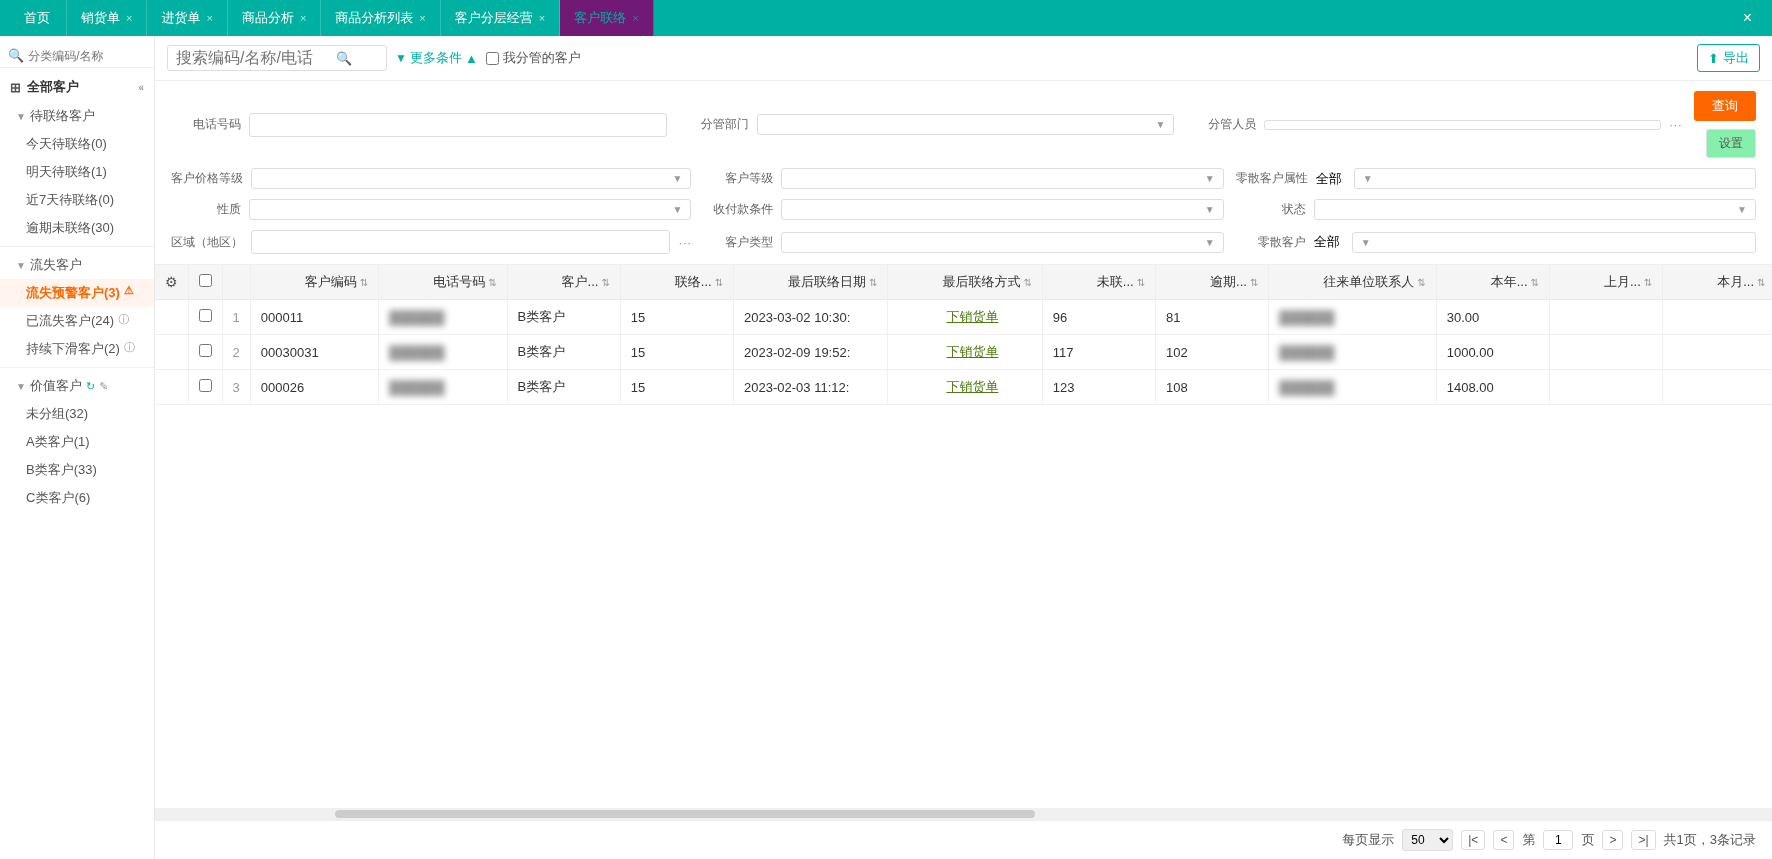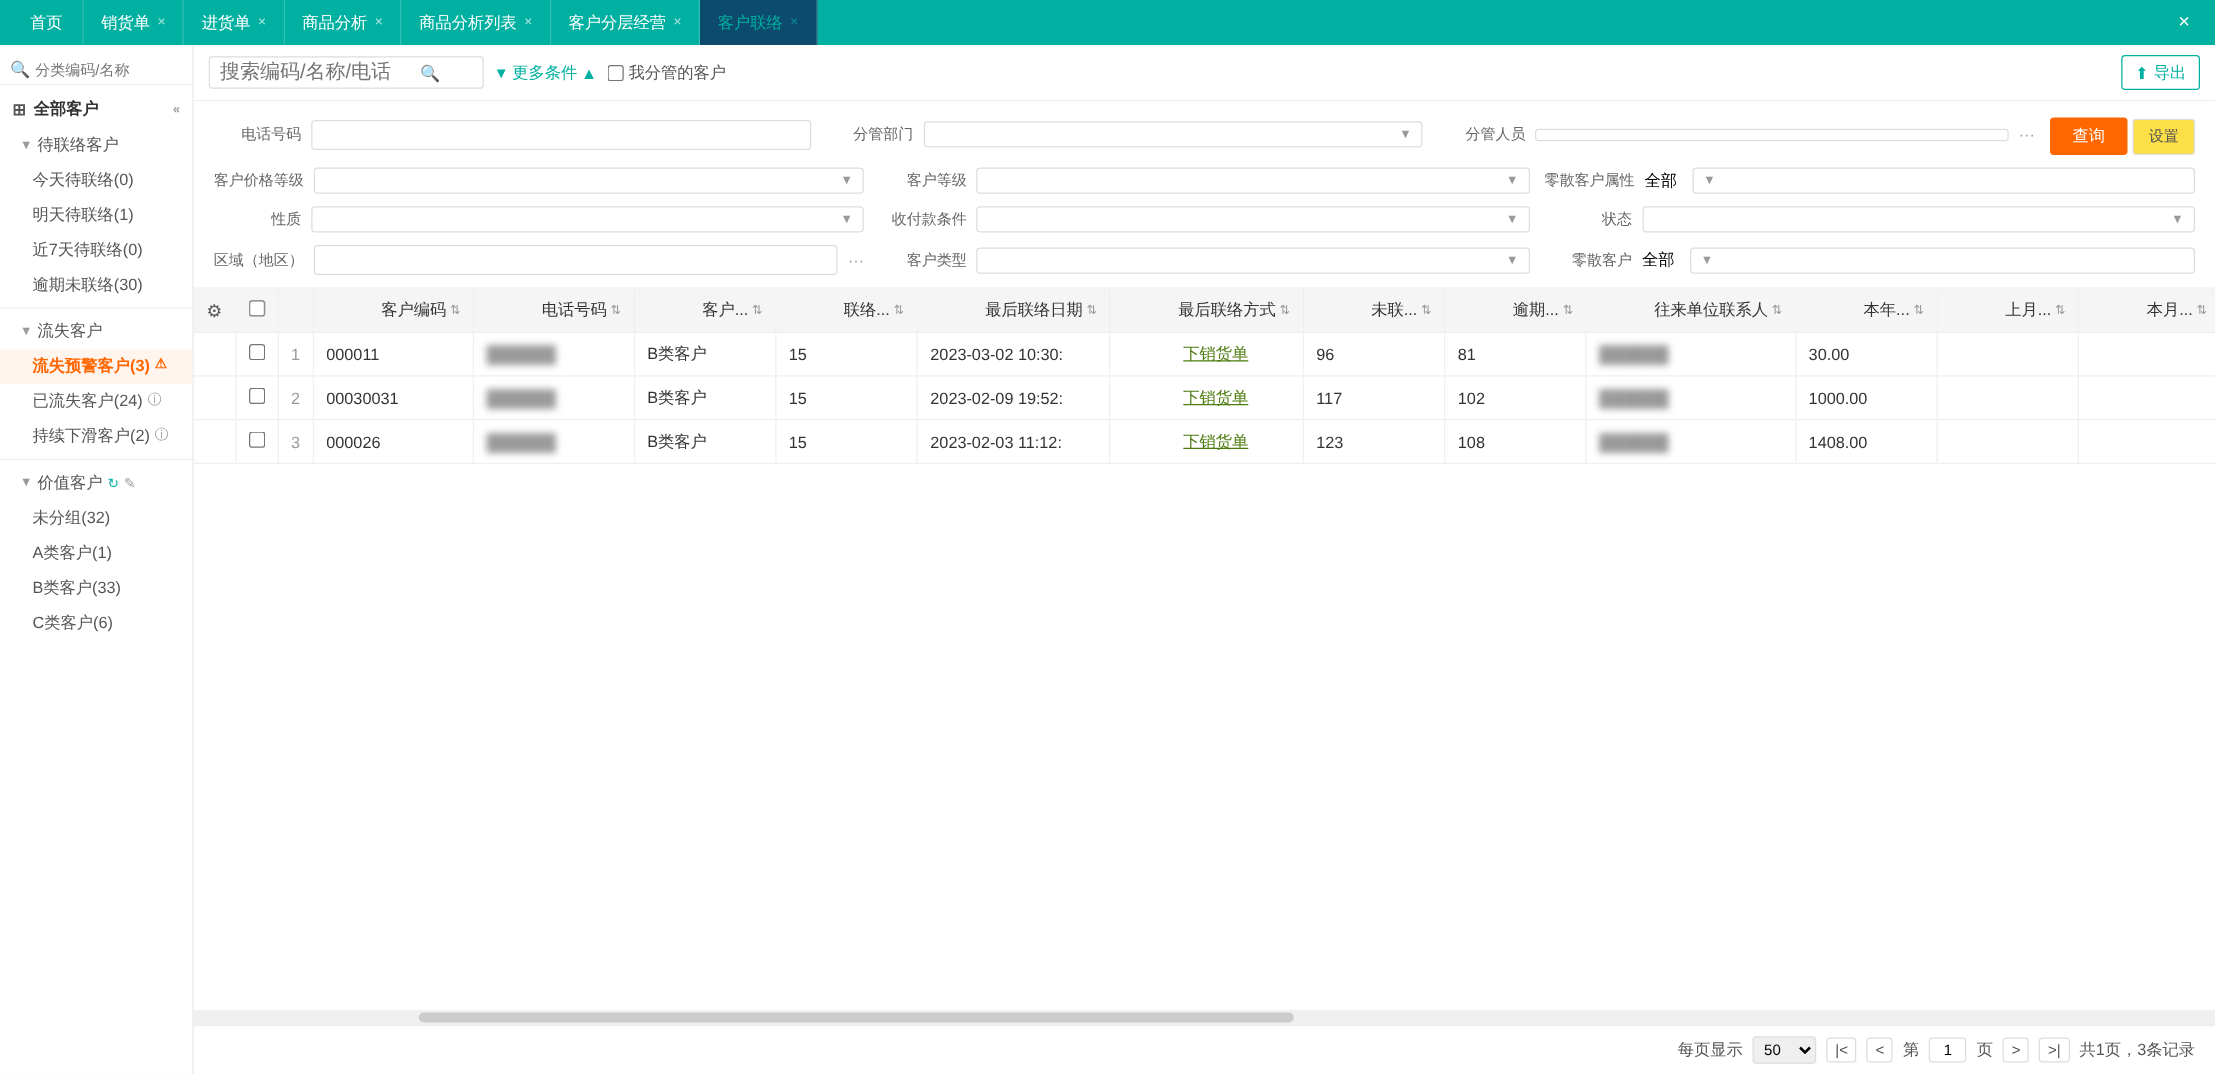--- a/index.html
+++ b/index.html
@@ -11,21 +11,21 @@
       background: #00b0a0; height: 36px;
       padding: 0 8px;
     }
     .tab-item {
       display: flex; align-items: center;
       padding: 0 14px; height: 36px; cursor: pointer;
       color: #fff; font-size: 13px; white-space: nowrap;
       border-right: 1px solid rgba(255,255,255,0.2);
     }
     .tab-item.active {
-      background: #0c4a6e; color: #00b0a0;
+      background: #701a75; color: #00b0a0;
     }
     .tab-item .close-btn {
       margin-left: 6px; font-size: 11px; cursor: pointer; opacity: 0.7;
     }
     .tab-item.home { padding: 0 16px; }
     .tab-spacer { flex: 1; }
     .window-close { color: #fff; padding: 0 12px; cursor: pointer; font-size: 16px; }
 
     
     .main-layout { display: flex; height: calc(859px - 36px); }
@@ -136,25 +136,25 @@
       display: flex; align-items: center; justify-content: space-between;
       cursor: pointer; background: #fff;
     }
     .filter-select .sel-arrow { color: #999; font-size: 10px; }
     .filter-dots { color: #999; cursor: pointer; }
     .query-btn {
       background: #ff6600; color: #fff; border: none;
       padding: 6px 18px; border-radius: 3px; cursor: pointer; font-size: 13px;
     }
     .settings-btn {
-      background: #fde047; color: #555; border: 1px solid #ddd;
+      background: #86efac; color: #555; border: 1px solid #ddd;
       padding: 5px 12px; border-radius: 3px; cursor: pointer; font-size: 12px; margin-top: 4px;
     }
     .query-settings-col {
-      display: flex; flex-direction: row; align-items: flex-end; gap: 4px;
+      display: flex; flex-direction: column; align-items: flex-end; gap: 4px;
     }
 
     
     .table-area {
       flex: 1; overflow: auto; padding: 0;
     }
     table {
       width: 100%; border-collapse: collapse; font-size: 12px;
     }
     thead tr {

